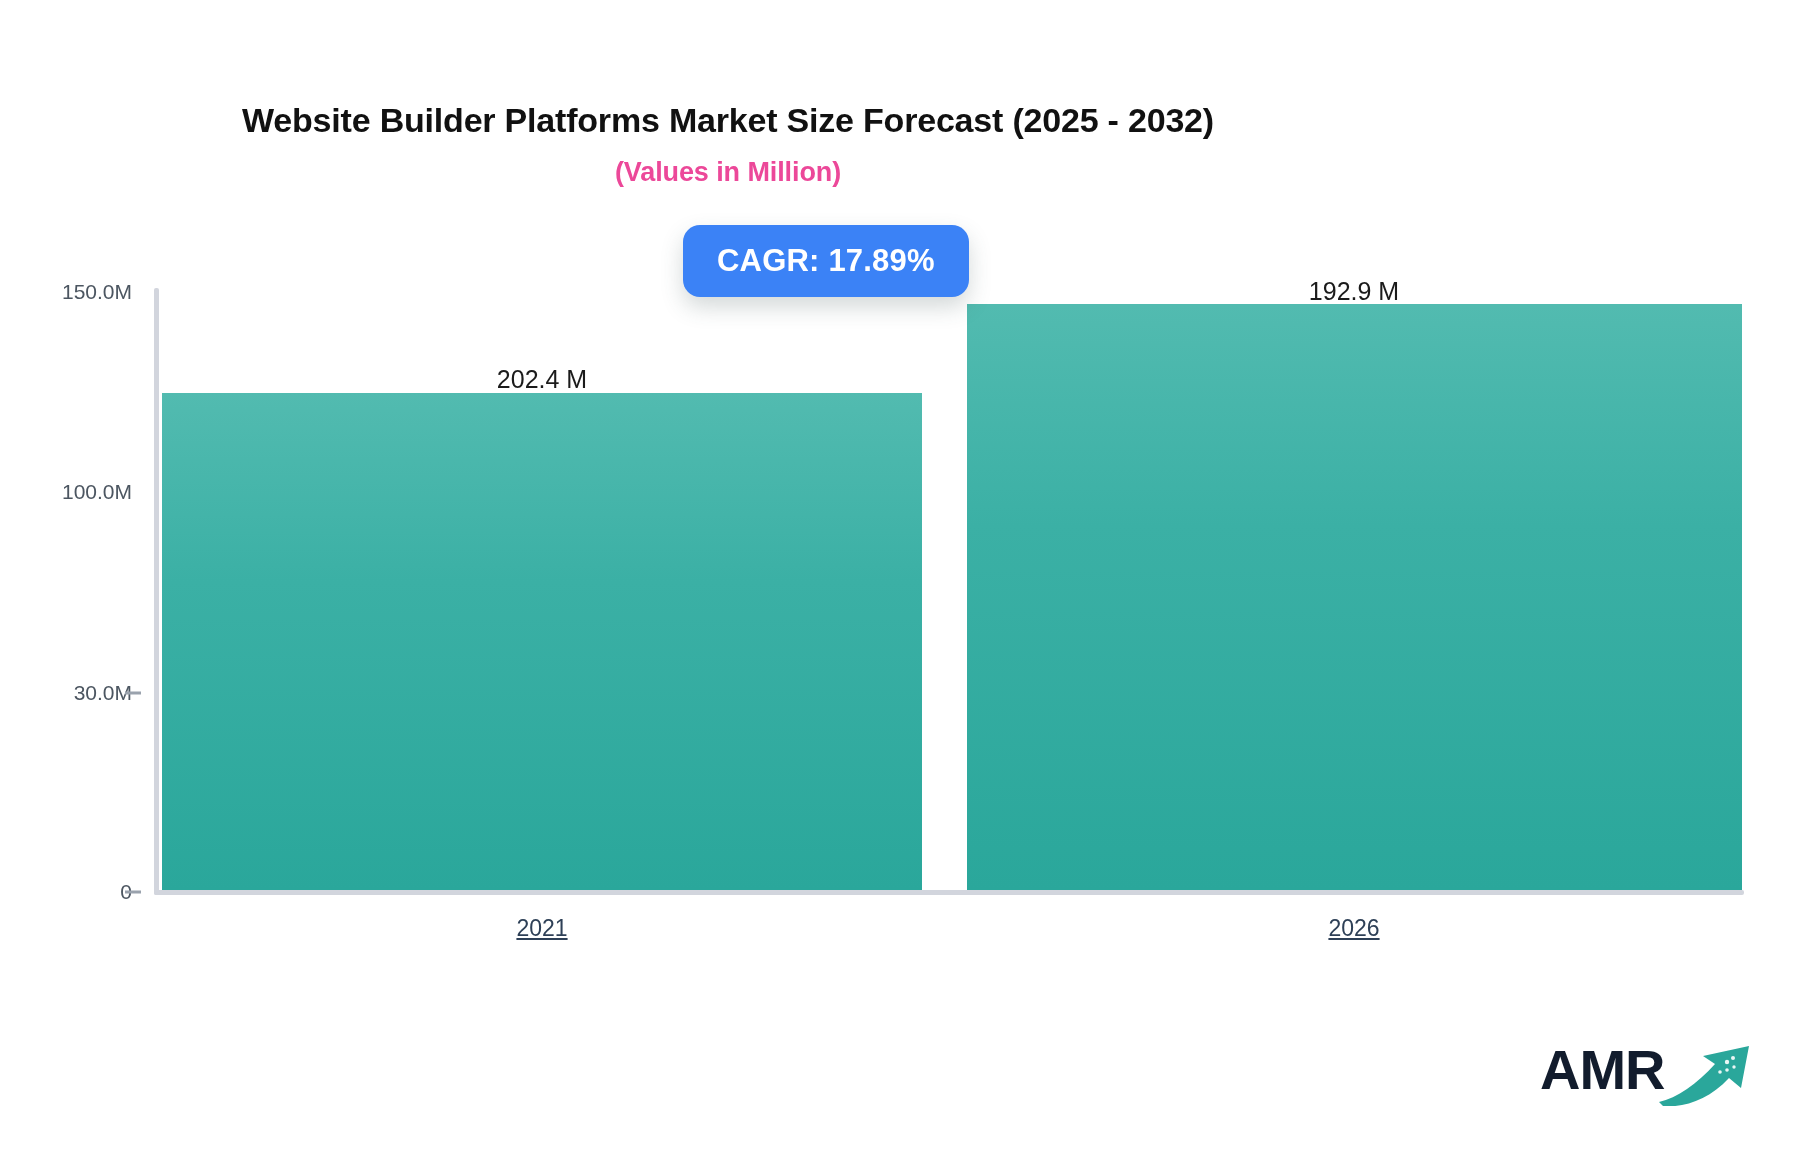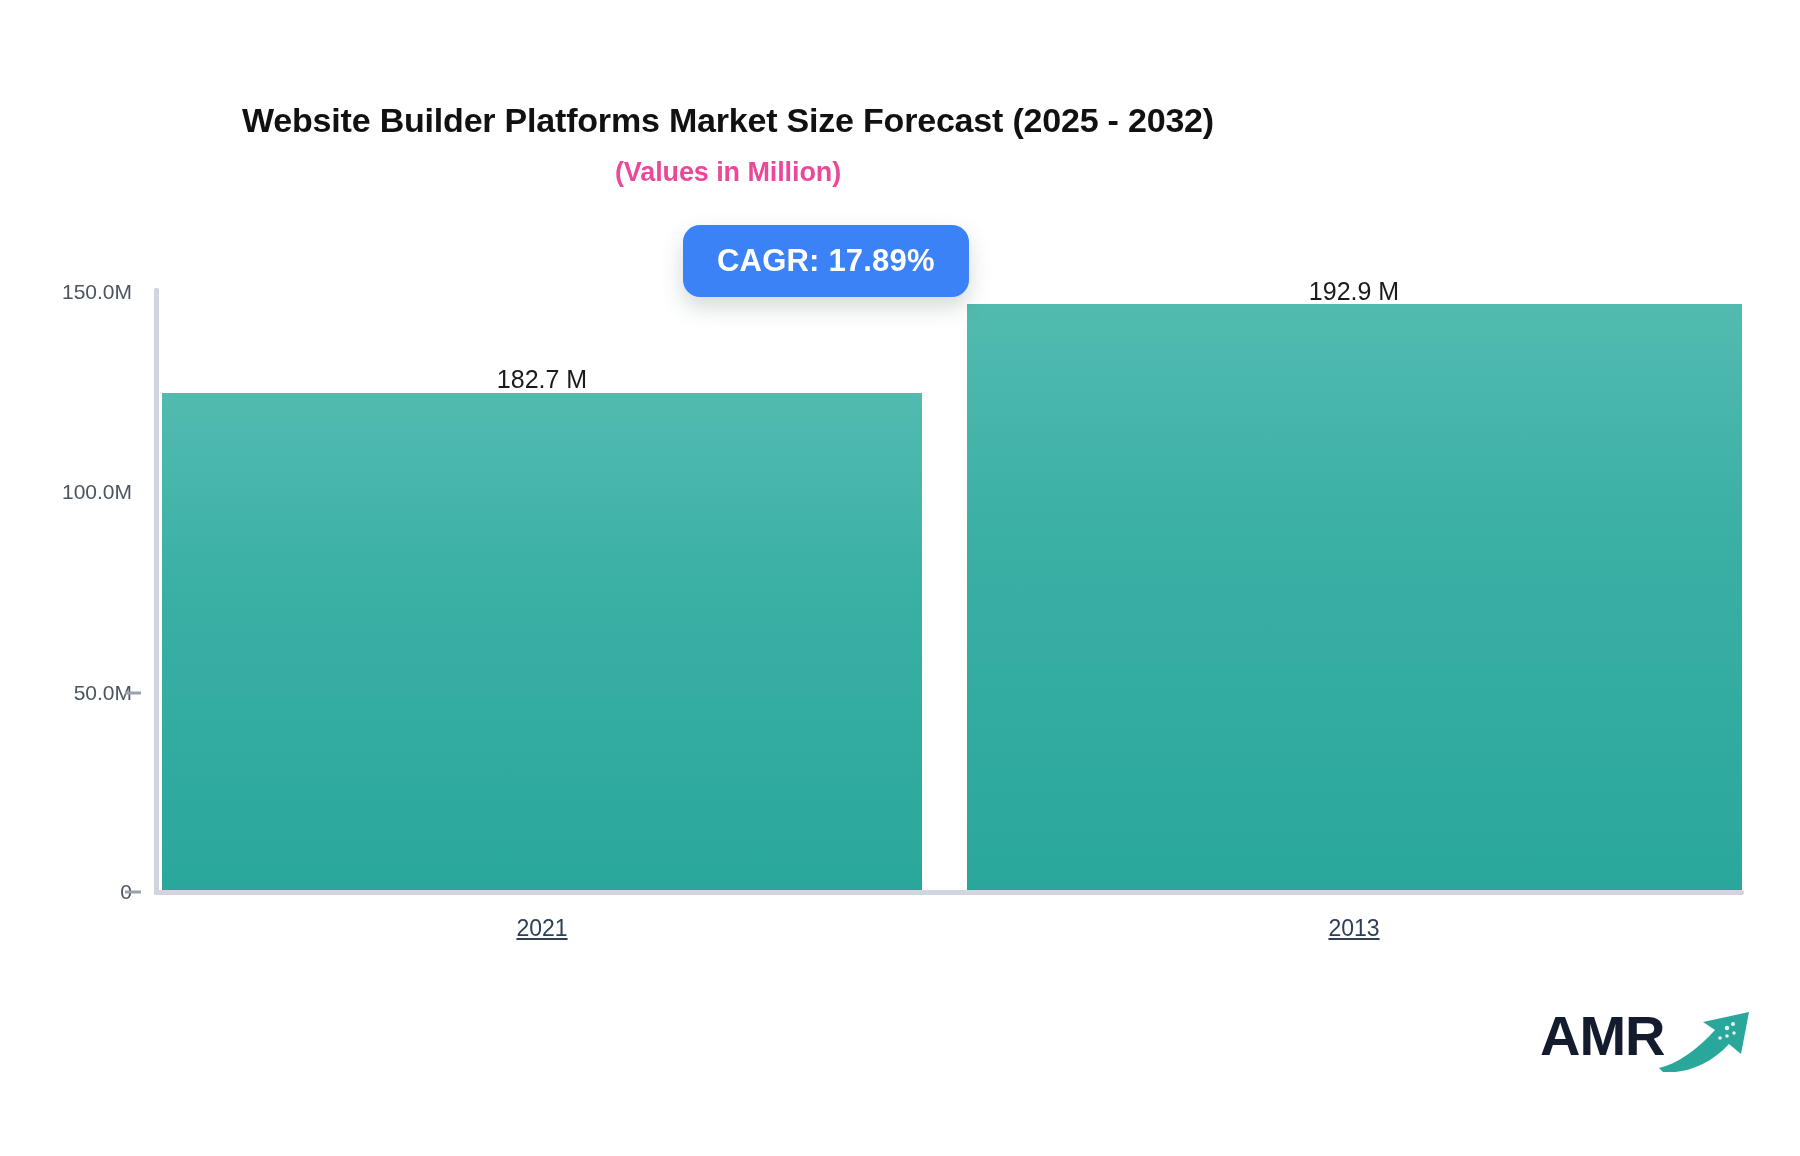--- a/index.html
+++ b/index.html
@@ -137,21 +137,21 @@
     font-size: 31px;
     font-weight: bold;
     letter-spacing: 0.2px;
     white-space: nowrap;
   }
 
   
   .logo {
     position: absolute;
     left: 1540px;
-    top: 996px;
+    top: 1030px;
     display: flex;
     align-items: center;
   }
   .logo-text {
     font-size: 56px;
     font-weight: bold;
     color: #121c2d;
     letter-spacing: -1px;
     line-height: 1;
   }
@@ -175,35 +175,35 @@
     <div class="y-axis-line"></div>
     <div class="x-axis-line"></div>
 
     <div class="ytick-wrap" style="top:292px;">
       <div class="ytick">150.0M</div>
     </div>
     <div class="ytick-wrap" style="top:492px;">
       <div class="ytick">100.0M</div>
     </div>
     <div class="ytick-wrap" style="top:693px;">
-      <div class="ytick">50.0M</div>
+      <div class="ytick">30.0M</div>
       <div class="ydash"></div>
     </div>
     <div class="ytick-wrap" style="top:892px;">
       <div class="ytick">0</div>
       <div class="ydash"></div>
     </div>
 
     <div class="bar" style="left:150px; width:760px; height:497px;"></div>
-    <div class="bar-label" style="left:530px; top:365px;">182.7 M</div>
+    <div class="bar-label" style="left:530px; top:365px;">202.4 M</div>
     <div class="xtick" style="left:530px; top:915px;">2021</div>
 
     <div class="bar" style="left:955px; width:775px; height:586px;"></div>
     <div class="bar-label" style="left:1342px; top:277px;">192.9 M</div>
-    <div class="xtick" style="left:1342px; top:915px;">2013</div>
+    <div class="xtick" style="left:1342px; top:915px;">2026</div>
 
   </div>
 
   <div class="cagr-badge">
     <span>CAGR: 17.89%</span>
   </div>
 
   <div class="logo">
     <div class="logo-text">AMR</div>
     <div class="logo-arrow">

